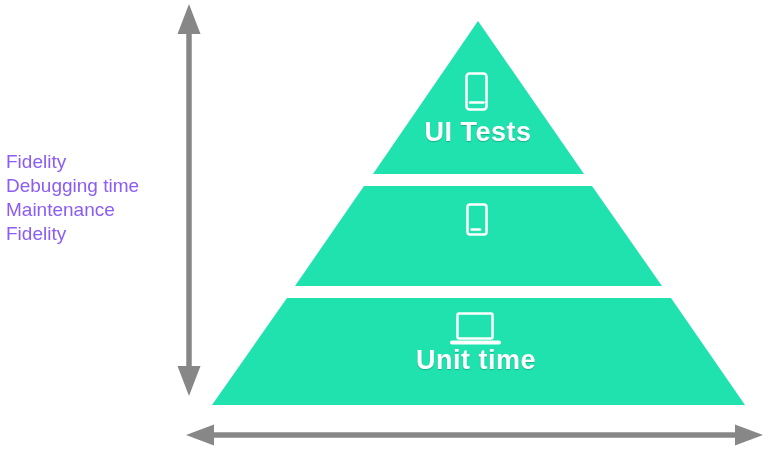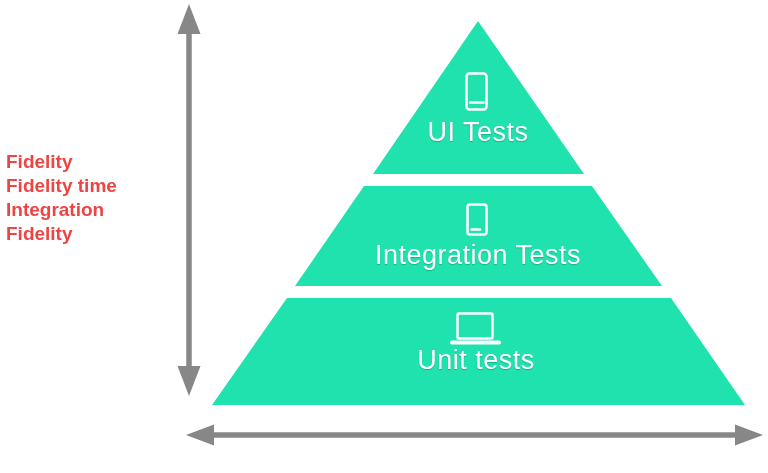--- a/index.html
+++ b/index.html
@@ -19,30 +19,29 @@
     position: absolute;
     left: 0;
     top: 0;
   }
   .axis-labels {
     position: absolute;
     left: 6px;
     top: 150px;
     font-size: 19px;
     line-height: 24px;
-    color: #ef4444;
+    color: #8b5cf6;
     white-space: nowrap;
-    font-weight: bold;
   }
   .tier-label {
     position: absolute;
     transform: translateX(-50%);
     color: #ffffff;
     font-size: 27px;
-    font-weight: 400;
+    font-weight: 700;
     letter-spacing: 0.5px;
     white-space: nowrap;
     text-shadow: 0 1px 1px rgba(0,0,0,0.22);
   }
   .tier-label.ui      { left: 478px; top: 117px; }
   .tier-label.integration { left: 478px; top: 240px; }
   .tier-label.unit    { left: 476px; top: 345px; }
   .x-axis-label {
     position: absolute;
     left: 476px;
@@ -94,23 +93,22 @@
     </g>
 
     <g>
       <rect class="icon-stroke" x="457.5" y="313.5" width="35" height="25" rx="1.5"></rect>
       <line class="icon-thick" x1="452" y1="342.5" x2="499" y2="342.5"></line>
     </g>
   </svg>
 
   <div class="axis-labels">
     <div>Fidelity</div>
-    <div>Fidelity time</div>
-    <div>Integration</div>
+    <div>Debugging time</div>
+    <div>Maintenance</div>
     <div>Fidelity</div>
   </div>
 
   <div class="tier-label ui">UI Tests</div>
-  <div class="tier-label integration">Integration Tests</div>
-  <div class="tier-label unit">Unit tests</div>
+  <div class="tier-label unit">Unit time</div>
 
 
 </div>
 
 </body></html>

